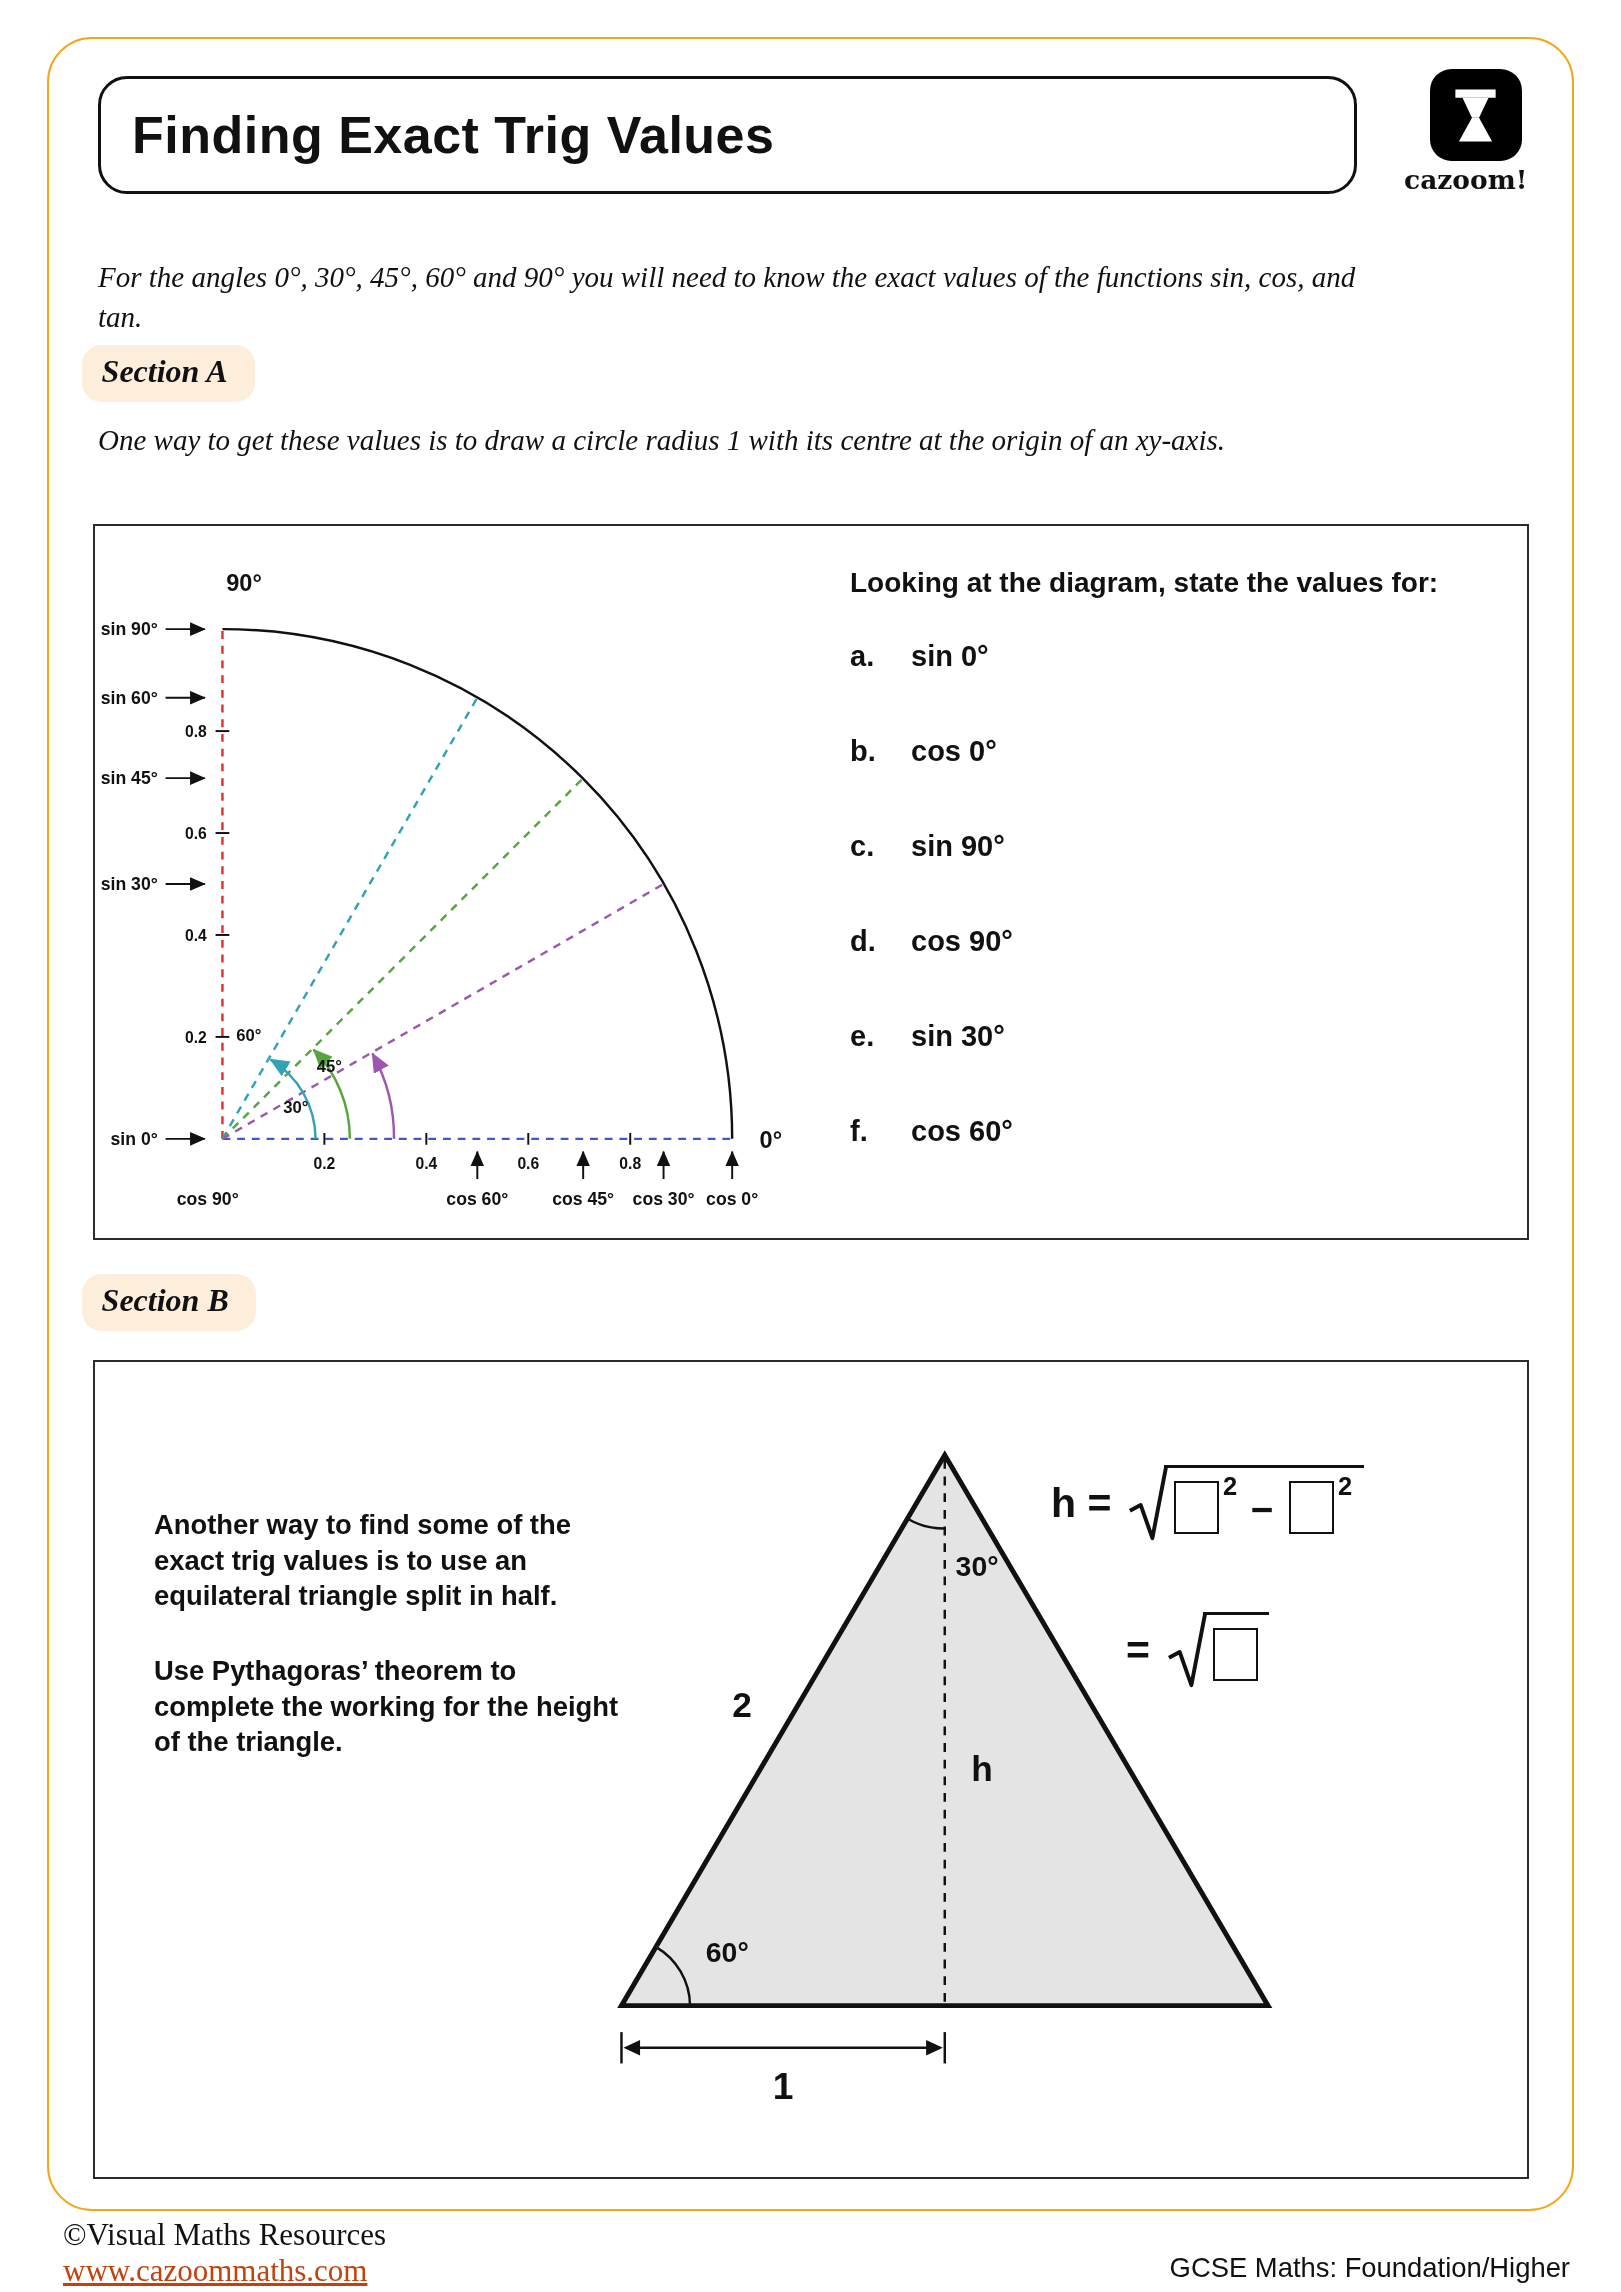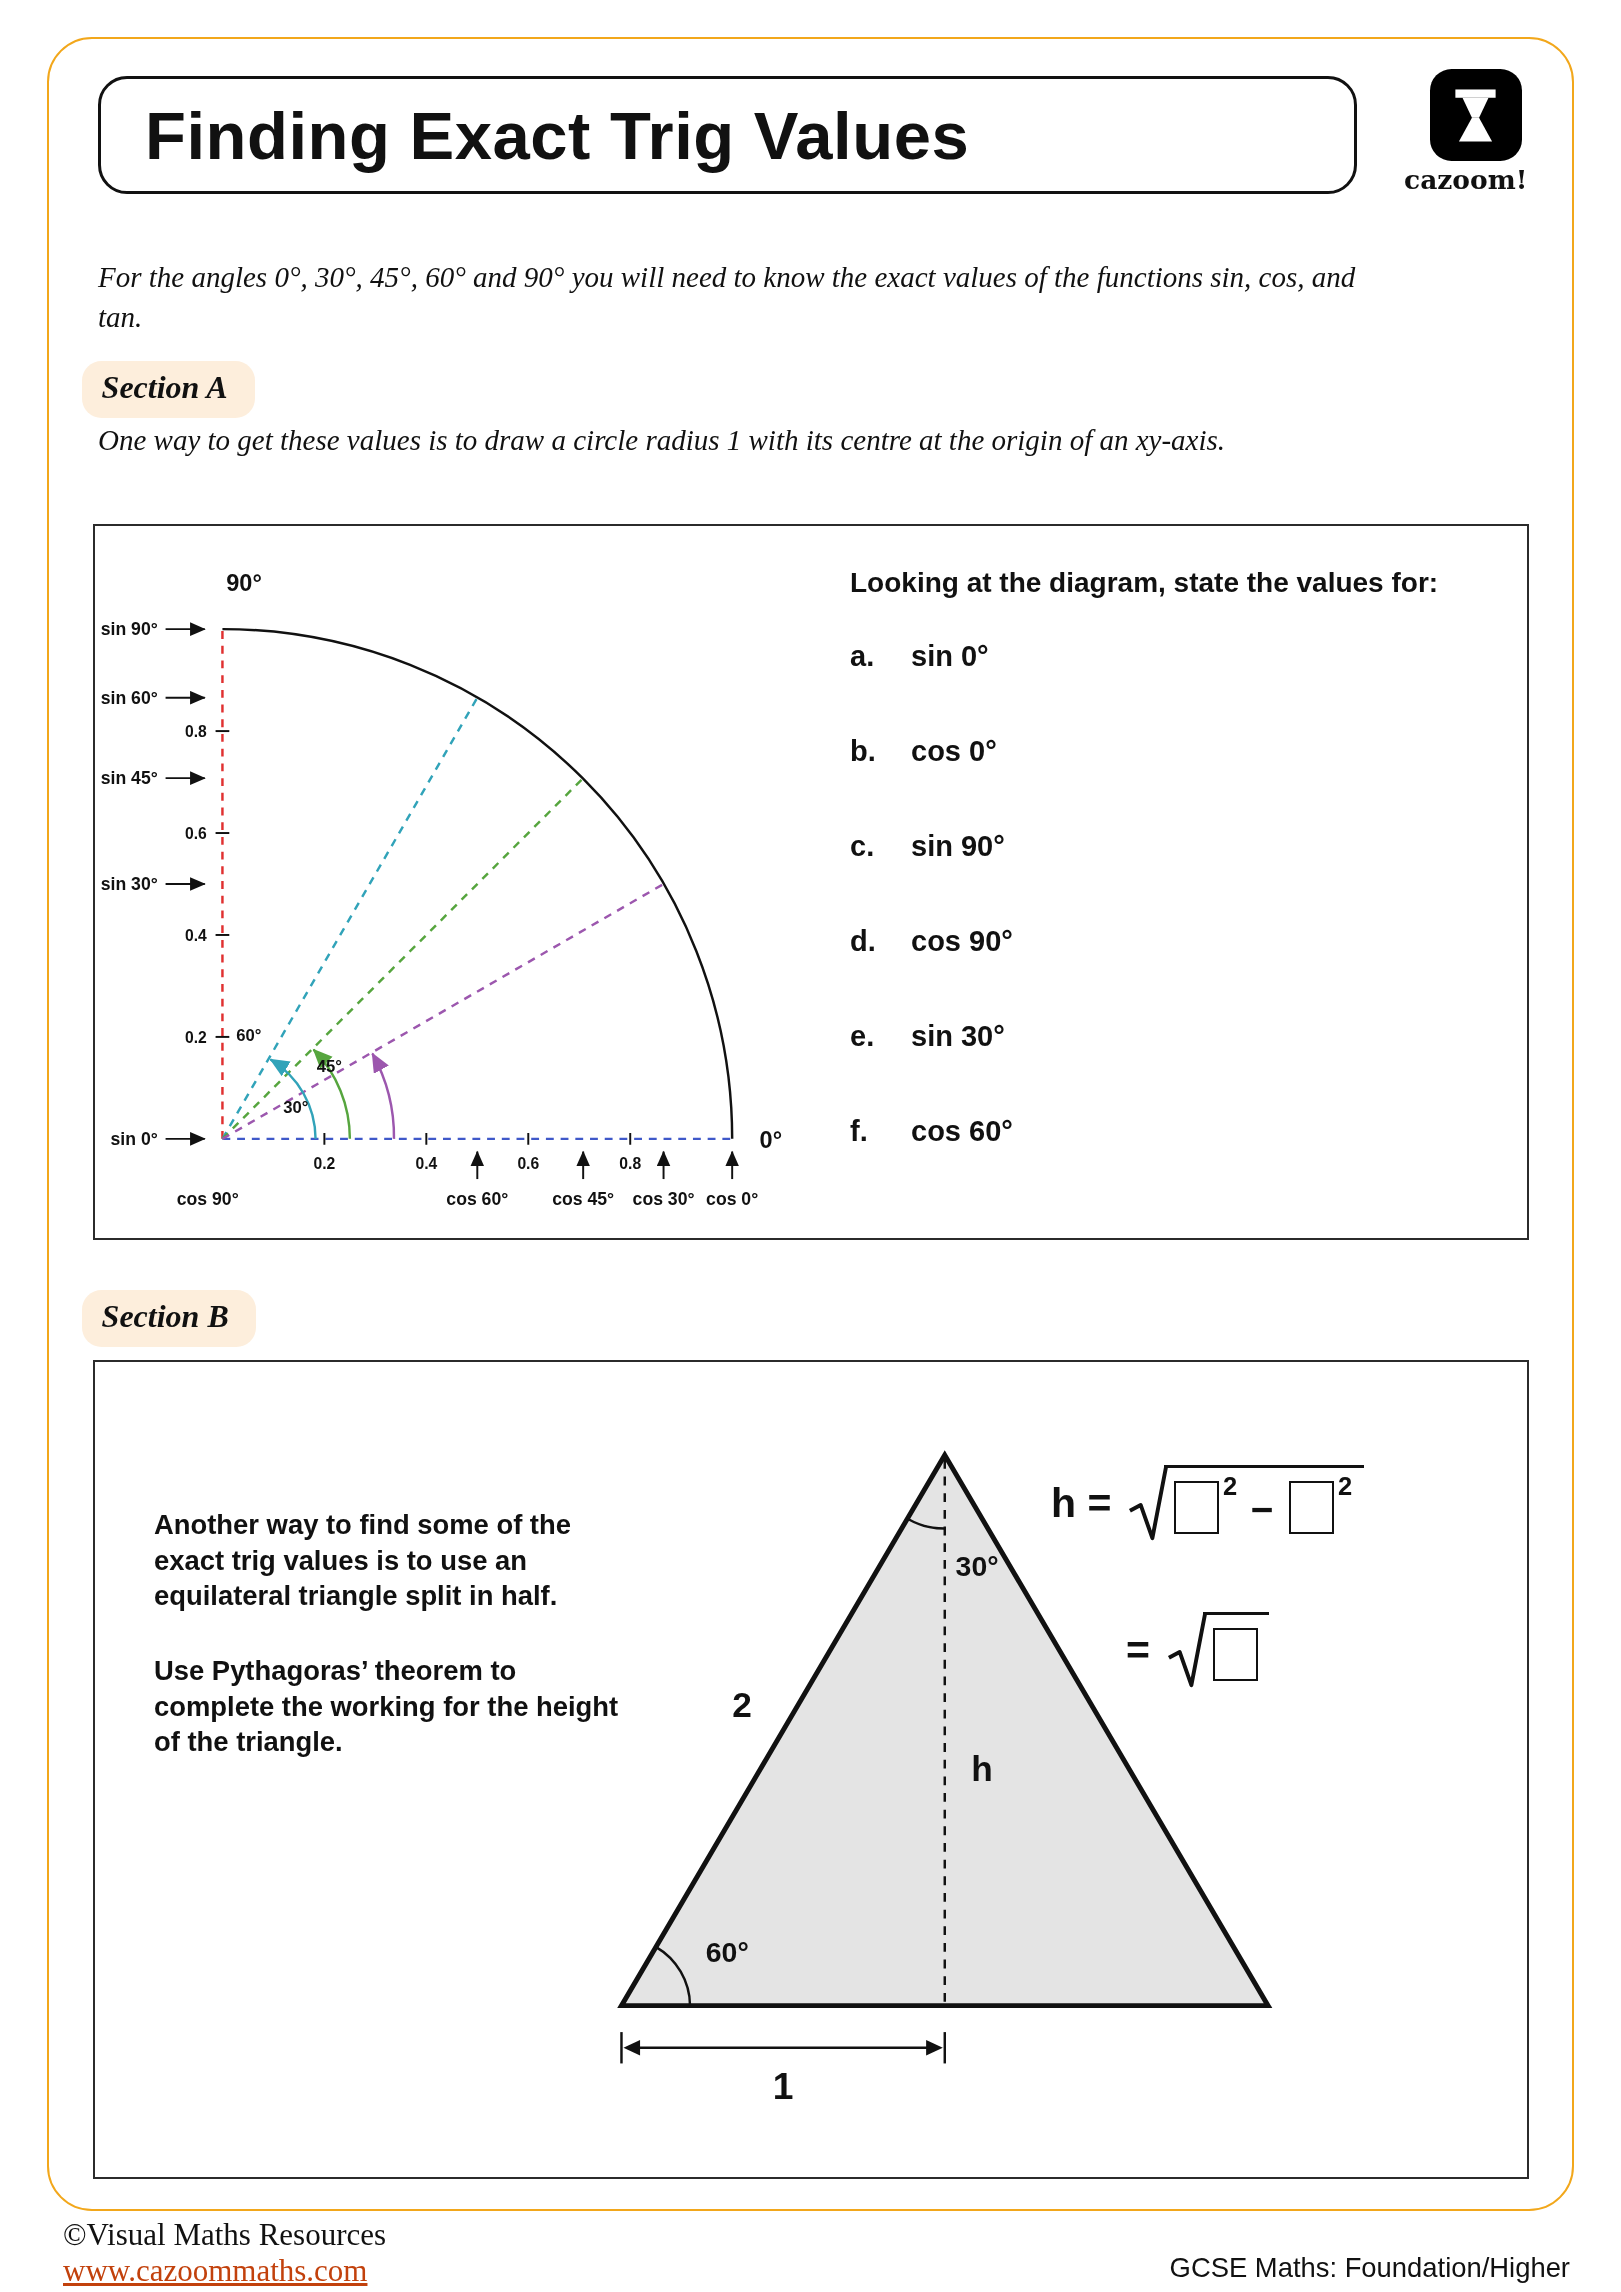--- a/index.html
+++ b/index.html
@@ -11,30 +11,30 @@
   }
   .gold-border {
     position: absolute; left: 47px; top: 37px; width: 1527px; height: 2174px;
     border: 2.9px solid #f2a71b; border-radius: 45px;
   }
   .title-box {
     position: absolute; left: 98px; top: 76px; width: 1259px; height: 118px;
     border: 3.9px solid #111; border-radius: 29px; background: #fff;
     display: flex; align-items: center; padding-left: 31px;
   }
-  .title-box h1 { margin: 13px; font-size: 67px; font-weight: bold; letter-spacing: 0.5px; }
+  .title-box h1 { margin: 0; font-size: 52px; font-weight: bold; letter-spacing: 0.5px; }
   .logo { position: absolute; left: 1404px; top: 69px; width: 143px; text-align: left; }
   .logo-box {
     width: 92px; height: 92px; background: #000; border-radius: 21.6px; margin: 0 auto;
     display: flex; align-items: center; justify-content: center;
   }
   .logo-text { font-family: "DejaVu Serif", serif; font-weight: bold; font-size: 26.5px; margin-top: 2.9px; }
   .serif-it { font-family: "Liberation Serif", serif; font-style: italic; font-size: 29px; line-height: 1.38; }
   .intro { position: absolute; left: 98px; top: 257px; width: 1451px; }
-  .section-label { position: absolute; left: 82px; margin-top: 16px; }
+  .section-label { position: absolute; left: 82px; }
   .section-label span {
     display: inline-block; background: #fdeedc; border-radius: 19.6px; padding: 7.8px 27.4px 11.8px 19.6px;
     font-family: "Liberation Serif", serif; font-weight: bold; font-style: italic; font-size: 32px;
   }
   .sec-a-label { top: 345px; }
   .sec-a-desc { position: absolute; left: 98px; top: 420px; width: 1460px; }
   .box { position: absolute; left: 93px; border: 2px solid #2b2b2b; background: #fff; }
   .box-a { top: 524px; width: 1436px; height: 716px; }
   .box-b { top: 1360px; width: 1436px; height: 819px; }
   .circle-svg { position: absolute; left: 0; top: 0; width: 745px; height: 716px; }

